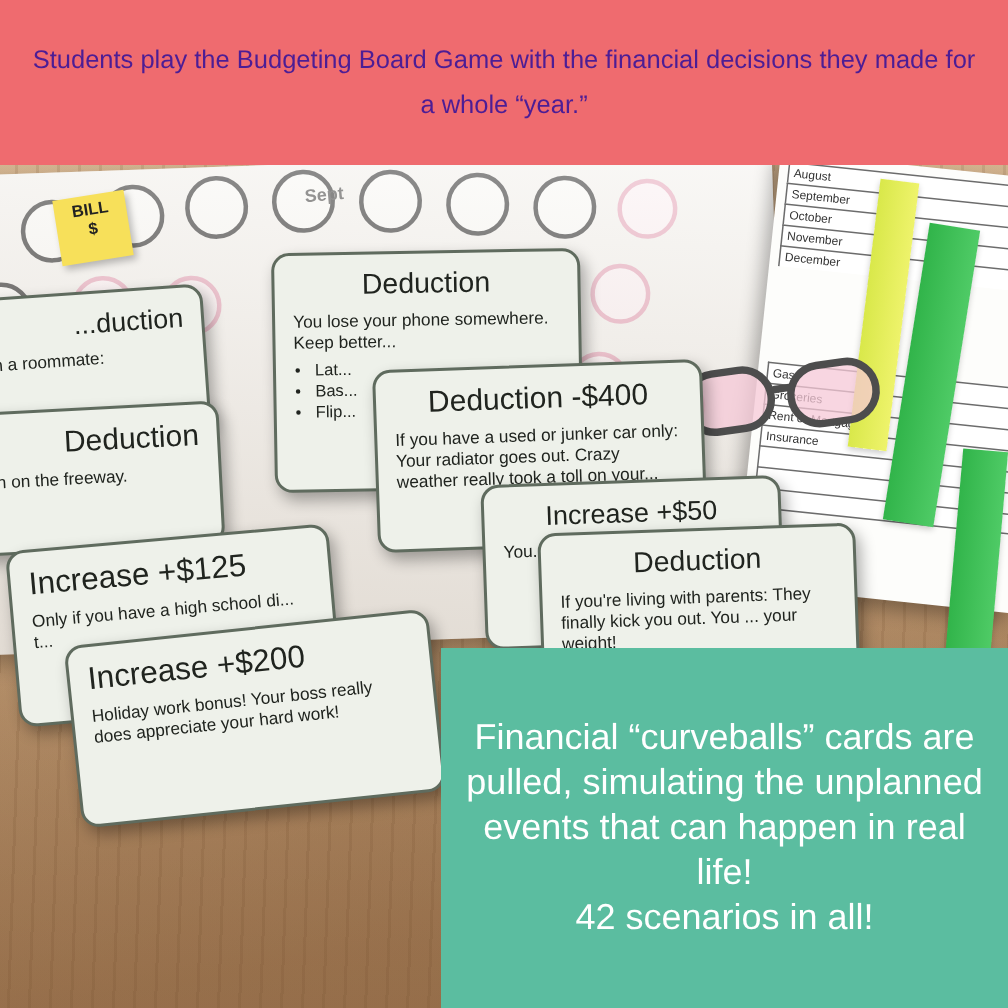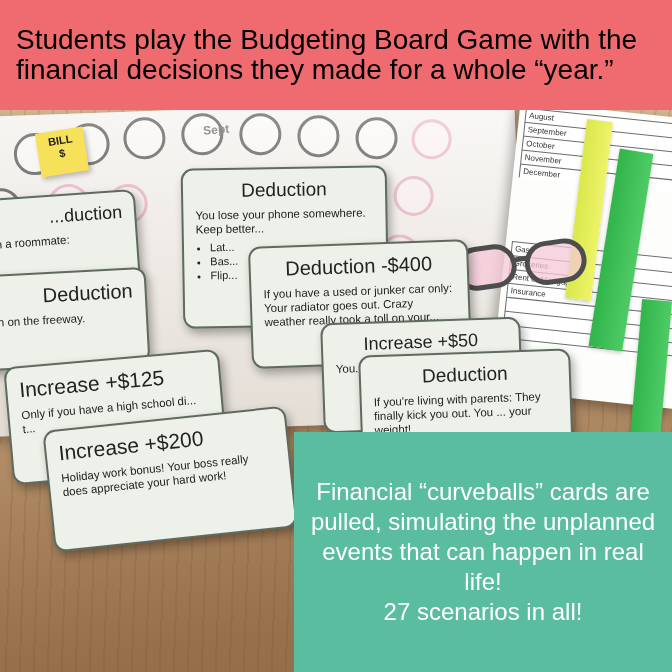--- a/index.html
+++ b/index.html
@@ -167,23 +167,24 @@
   #card-200 .title { font-size: 21px; text-align: left; }
 
   
   .top-banner {
     position: absolute; left: 0; top: 0; width: 672px; height: 110px;
     background: #ef6b6f;
     display: flex; align-items: center; justify-content: center;
     padding: 0 16px;
   }
   .top-banner .txt {
-    color: #000000;
-    font-size: 28px;
+    color: #4c1d95;
+    font-size: 17px;
     line-height: 30px;
+    text-align: center;
   }
   .bottom-banner {
     position: absolute; left: 294px; top: 432px; width: 378px; height: 240px;
     background: #5bbda0;
     display: flex; align-items: center; justify-content: center;
     padding: 8px 12px;
   }
   .bottom-banner .txt {
     color: #ffffff;
     font-size: 24px;
@@ -297,16 +298,16 @@
     <div class="title">Increase +$200</div>
     <div class="body">Holiday work bonus! Your boss really does appreciate your hard work!</div>
   </div>
 
   <div class="top-banner">
     <div class="txt">Students play the Budgeting Board Game with the financial decisions they made for a whole “year.”</div>
   </div>
 
   <div class="bottom-banner">
     <div class="txt" style="white-space: pre-line;">Financial “curveballs” cards are pulled, simulating the unplanned events that can happen in real life!
-27 scenarios in all!</div>
+42 scenarios in all!</div>
   </div>
 
 </div>
 
 </body></html>

